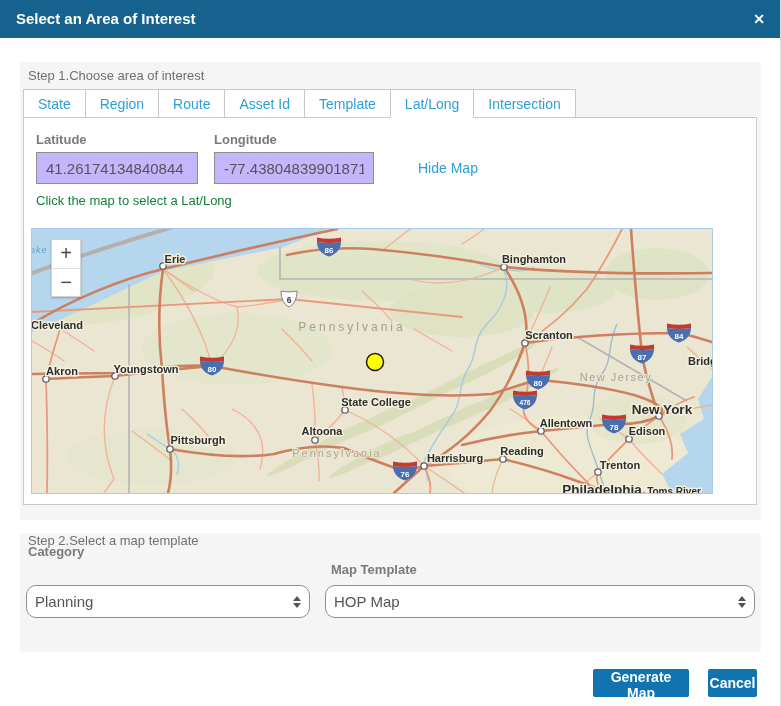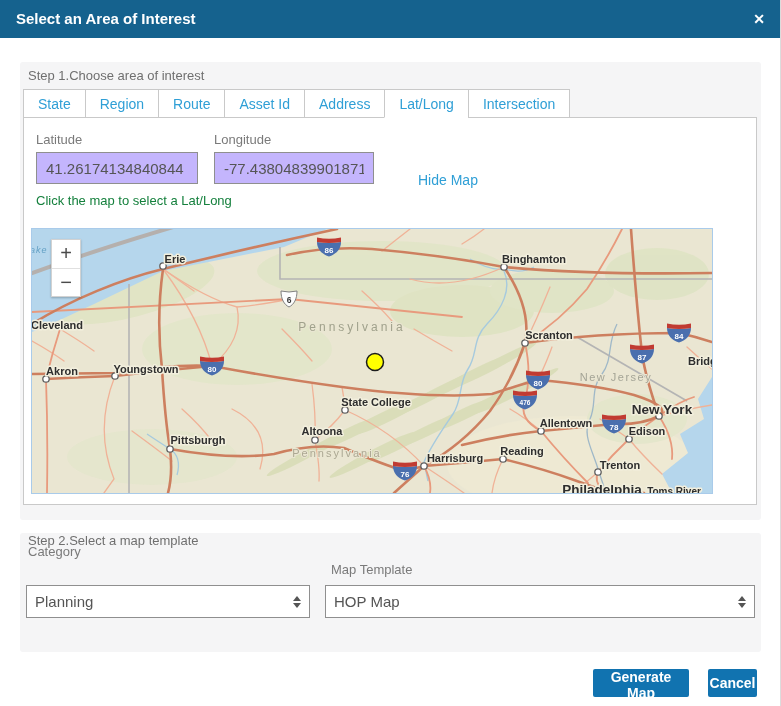--- a/index.html
+++ b/index.html
@@ -21,24 +21,24 @@
 
   
   .tabs { position:absolute; left:23px; top:89px; display:flex; z-index:2; }
   .tab { background:#fff; border:1px solid #c9c9c9; margin-left:-1px; padding:0 14px; height:29px;
          line-height:28px; font-size:14px; color:#2f9fd6; cursor:pointer; white-space:nowrap; }
   .tab:first-child { margin-left:0; }
   .tab.active { border-bottom:1px solid #fff; }
 
   .content { position:absolute; left:23px; top:117px; width:734px; height:388px; background:#fff;
              border:1px solid #c9c9c9; z-index:1; }
-  .fld-label { position:absolute; color:#7a7a7a; font-size:13px; }
+  .fld-label { position:absolute; color:#7a7a7a; font-size:13px;font-weight:bold; }
   .txt-input { position:absolute; height:32px; border:1px solid #8f8f8f; background:#c4b5fd; color:#555;
                font-size:15px; padding:0 9px; font-family:"Liberation Sans", sans-serif; }
-  .link { position:absolute; color:#2f9fd6; font-size:14px; cursor:pointer; text-decoration:none;margin-top:12px; }
+  .link { position:absolute; color:#2f9fd6; font-size:14px; cursor:pointer; text-decoration:none; }
   .map-hint { position:absolute; left:12px; top:75px; color:#15803d; font-size:13px; }
 
   
   .map-box { position:absolute; left:7px; top:110px; width:682px; height:266px;
              border:1px solid #a9cbea; background:#eae6d2; overflow:hidden; cursor:crosshair; }
   .map-box svg { display:block; }
   .zoomctl { position:absolute; left:19px; top:10px; width:30px; border:1px solid #d2d2d2;
              background:#fff; box-shadow:0 1px 2px rgba(0,0,0,.25); z-index:5; }
   .zoombtn { width:28px; height:28px; line-height:27px; text-align:center; font-size:20px; color:#4a4a4a;
              cursor:pointer; background:#fff; }
@@ -54,21 +54,21 @@
   .nj-lbl { letter-spacing:1.5px; font-size:11px; fill:#a4a496; }
   .lake-lbl { font-style:italic; font-size:9px; fill:#63a0c4; letter-spacing:1px; }
   .shield-num { font-family:"Liberation Sans", sans-serif; font-size:8px; font-weight:bold; fill:#fff; }
   .shield-num-sm { font-size:6.5px; }
   .us-num { font-family:"Liberation Sans", sans-serif; font-size:8.5px; font-weight:bold; fill:#3a3a3a; }
 
   
   .sel-wrap { position:absolute; height:33px; }
   .sel-wrap select { width:100%; height:33px; border:1px solid #8f8f8f; background:#fff; color:#555;
                      font-size:15px; padding:0 26px 0 8px; appearance:none; -webkit-appearance:none;
-                     font-family:"Liberation Sans", sans-serif; border-radius:0; }
+                     font-family:"Liberation Sans", sans-serif; border-radius:10px; }
   .sel-arrows { position:absolute; right:9px; top:0; height:33px; display:flex; flex-direction:column;
                 justify-content:center; gap:2px; pointer-events:none; }
   .arr-up { width:0; height:0; border-left:4px solid transparent; border-right:4px solid transparent;
             border-bottom:5px solid #555; }
   .arr-dn { width:0; height:0; border-left:4px solid transparent; border-right:4px solid transparent;
             border-top:5px solid #555; }
 
   
   .btn { position:absolute; top:669px; height:28px; background:#1173b0; color:#fff; border:none;
          font-size:14px; font-weight:bold; border-radius:2px; cursor:pointer; padding:0 13px;
@@ -86,21 +86,21 @@
 
   <div class="panel panel1">
     <div class="step-heading" style="left:8px; top:6px;">Step 1.Choose area of interest</div>
   </div>
 
   <div class="tabs">
     <div class="tab">State</div>
     <div class="tab">Region</div>
     <div class="tab">Route</div>
     <div class="tab">Asset Id</div>
-    <div class="tab">Address</div>
+    <div class="tab">Template</div>
     <div class="tab active">Lat/Long</div>
     <div class="tab">Intersection</div>
   </div>
 
   <div class="content">
     <div class="fld-label" style="left:12px; top:14px;">Latitude</div>
     <input class="txt-input" style="left: 12px; top: 34px; width: 162px;" value="41.26174134840844">
     <div class="fld-label" style="left:190px; top:14px;">Longitude</div>
     <input class="txt-input" style="left: 190px; top: 34px; width: 160px;" value="-77.43804839901871">
     <a class="link" style="left:394px; top:42px;">Hide Map</a>

